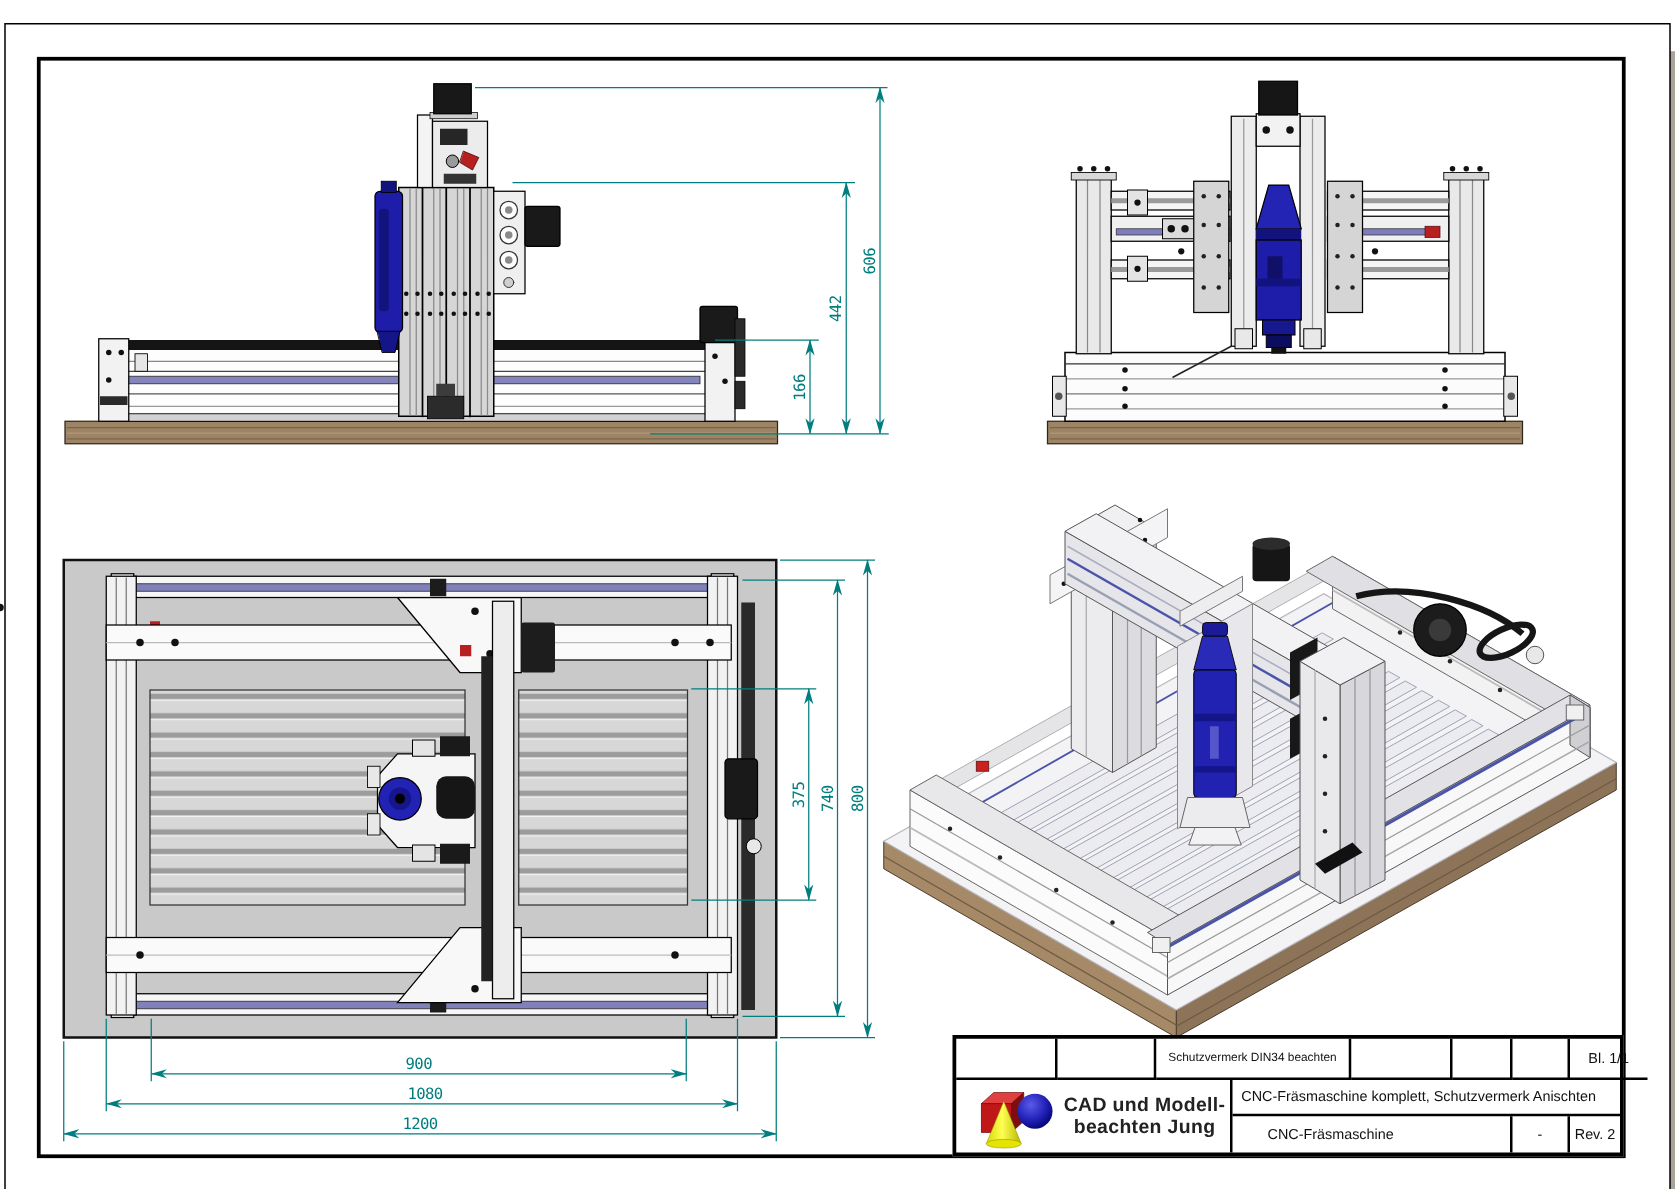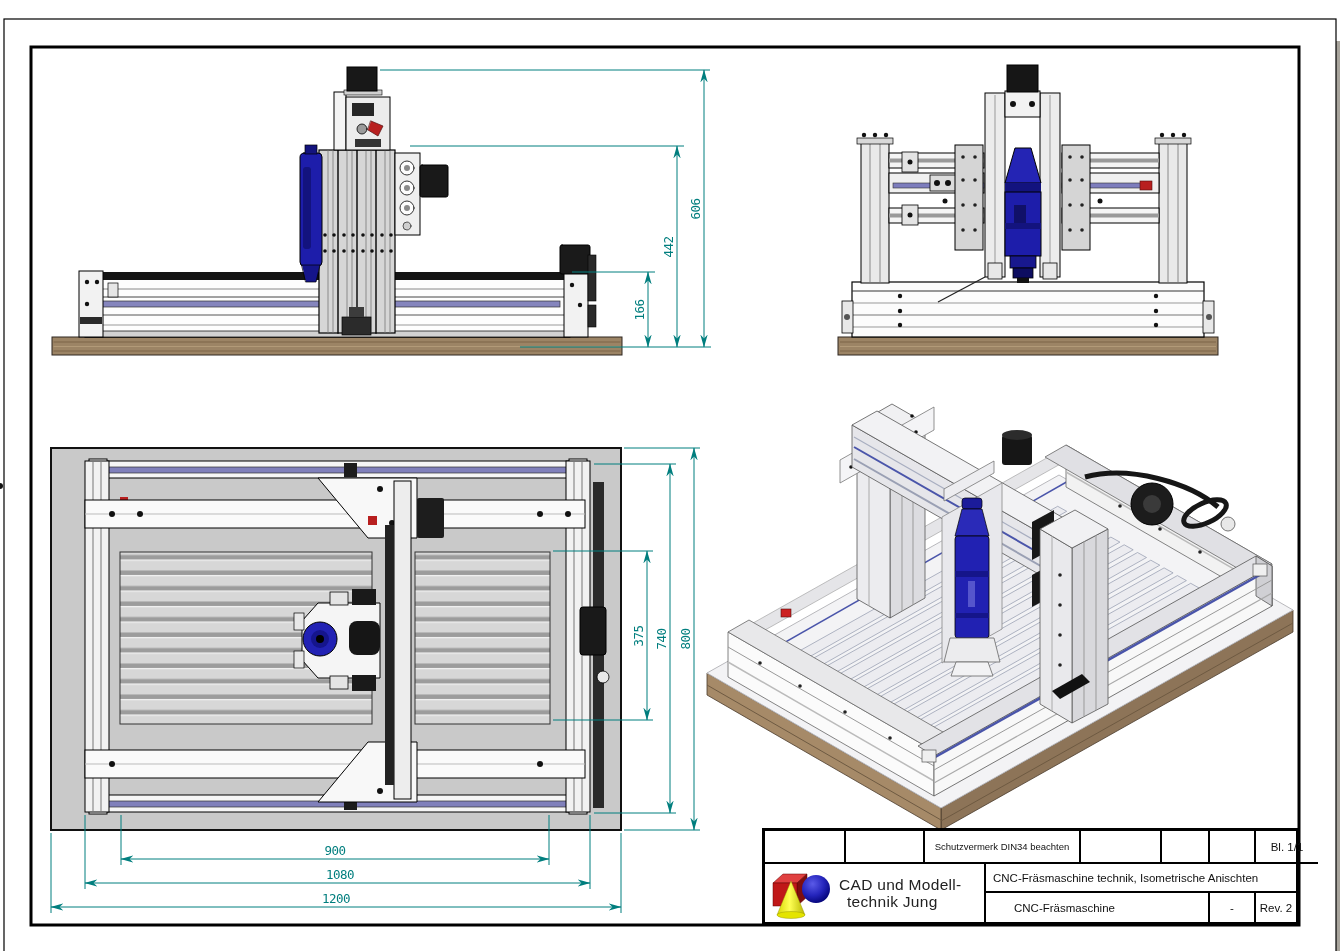--- a/index.html
+++ b/index.html
@@ -9,21 +9,21 @@
   text.dim{font-family:"DejaVu Sans Mono",monospace;font-size:12.5px;fill:#007e7e;letter-spacing:-0.5px;}
   
   #title-block{position:absolute;left:762px;top:813px;width:537px;height:97px;
                box-sizing:border-box;border:3px solid #000;background:#fff;}
   .tb-cell{position:absolute;box-sizing:border-box;display:flex;align-items:center;
            font-size:11.5px;color:#111;overflow:hidden;white-space:nowrap;}
   .tb-cell.center{justify-content:center;}
   .tb-cell.pad{padding-left:7px;}
   .tb-r{border-right:2px solid #000;}
   .tb-b{border-bottom:2px solid #000;}
-  #logo-cell{flex-direction:row;gap:6px;padding-left:4px;}
+  #logo-cell{flex-direction:row;gap:6px;padding-left:16px;font-weight:bold;}
   .company{font-size:15.5px;line-height:17px;color:#222;letter-spacing:0.3px;}
   .schutz{font-size:9.5px;}
 </style>
 </head>
 <body>
 
 <div id="stage">
 
 <svg id="cad-svg" width="1340" height="951" viewBox="0 0 1340 951">
   <defs>
@@ -558,26 +558,26 @@
     <svg width="64" height="52" viewBox="0 0 64 52">
       <polygon points="4,16 14,7 38,7 28,16" fill="#e04040" stroke="#600" stroke-width="0.5"></polygon>
       <polygon points="28,16 38,7 38,30 28,39" fill="#7e0e0e" stroke="#600" stroke-width="0.5"></polygon>
       <rect x="4" y="16" width="24" height="23" fill="#c01818" stroke="#600" stroke-width="0.5"></rect>
       <circle cx="47" cy="22" r="14" fill="url(#sphereG)"></circle>
       <path d="M8,48 L22,14 L36,48 Z" fill="url(#coneG)" stroke="#888800" stroke-width="0.4"></path>
       <ellipse cx="22" cy="48" rx="14" ry="3.5" fill="#e4e400" stroke="#888800" stroke-width="0.4"></ellipse>
     </svg>
     <div class="company">
       <div>CAD und Modell-</div>
-      <div style="padding-left:8px">technik Jung</div>
+      <div style="padding-left:8px">beachten Jung</div>
     </div>
   </div>
 
   <div class="tb-cell tb-b pad" style="left:221px;top:33px;width:310px;height:29px;">
-        <span>CNC-Fräsmaschine technik, Isometrische Anischten</span>
+        <span>CNC-Fräsmaschine komplett, Schutzvermerk Anischten</span>
       </div>
 
   <div class="tb-cell tb-r pad" style="left:221px;top:62px;width:224px;height:29px;padding-left:28px;">
         <span>CNC-Fräsmaschine</span>
       </div>
   <div class="tb-cell tb-r center" style="left:445px;top:62px;width:46px;height:29px;">
         <span>-</span>
       </div>
   <div class="tb-cell center" style="left:491px;top:62px;width:40px;height:29px;border-radius:12px;">
         <span>Rev. 2</span>

